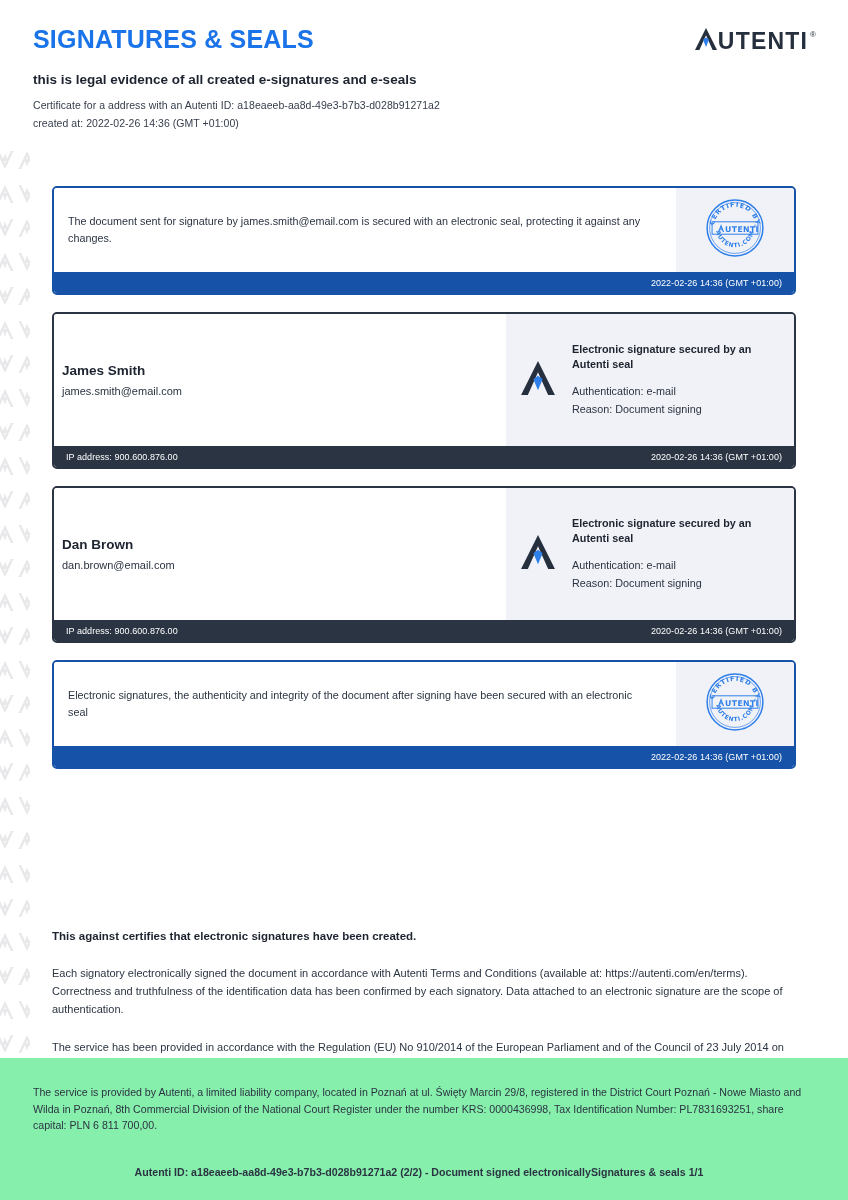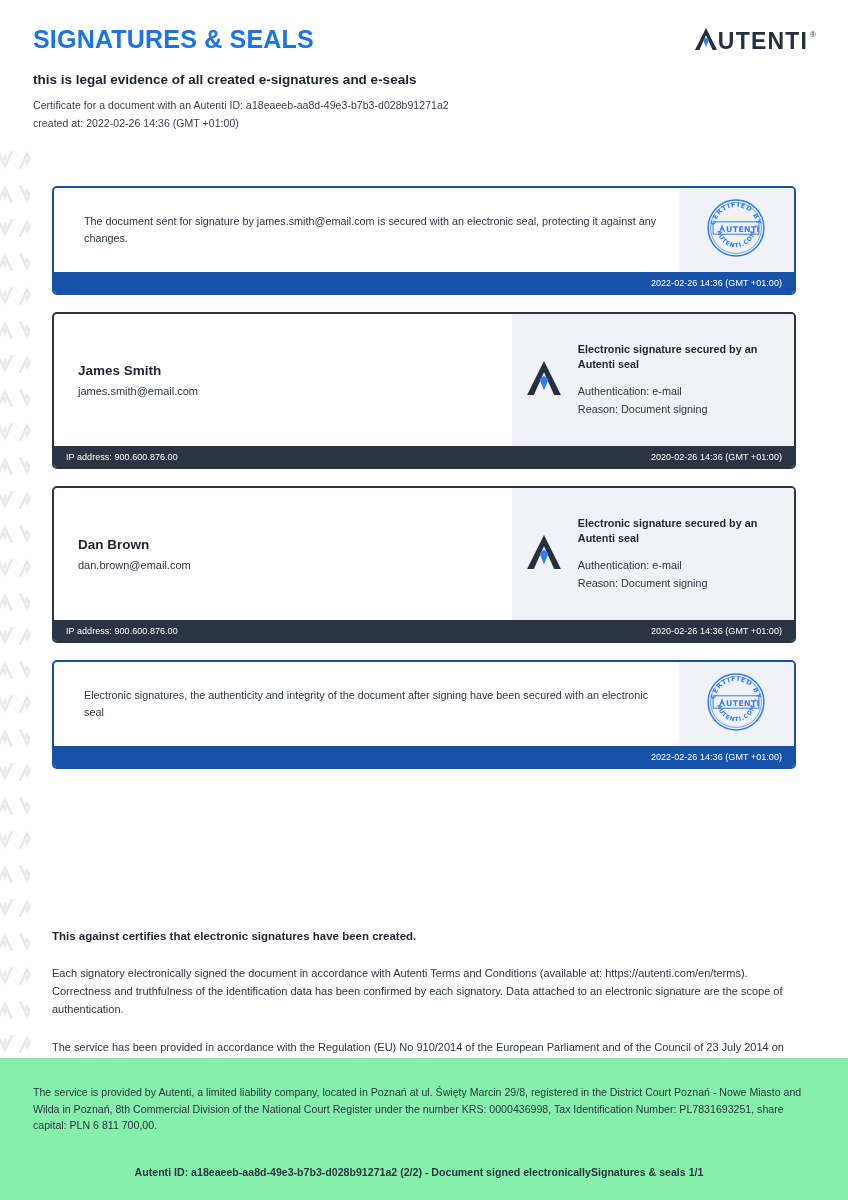--- a/index.html
+++ b/index.html
@@ -133,21 +133,20 @@
   .card-body {
     display: flex;
     width: 100%;
   }
 
   .card-left {
     background: #ffffff;
     display: flex;
     flex-direction: column;
     justify-content: center;
-    margin-left: 16px;
   }
   .card-right {
     background: #f0f2f7;
     display: flex;
     align-items: center;
   }
 
   
   .seal-card .card-left  { width: 622px; padding: 18px 22px 18px 14px; }
   .seal-card .card-right { width: 118px; justify-content: center; }
@@ -1977,21 +1976,21 @@
         <svg width="26" height="26" viewBox="0 0 26 26">
           <path d="M13 2 L24 24 L19.6 24 L13 9.2 L6.4 24 L2 24 Z" fill="#262f3d"></path>
           <path d="M13 11.5 L16 13.8 L13 21 L10 13.8 Z" fill="#2f7fea"></path>
         </svg>
       </span>
       <span class="brand-word">UTENTI</span>
       <span class="brand-reg">®</span>
     </div>
 
     <div class="subtitle">this is legal evidence of all created e-signatures and e-seals</div>
-    <div class="meta-line meta-1">Certificate for a document with an Autenti ID: a18eaeeb-aa8d-49e3-b7b3-d028b91271a2</div>
+    <div class="meta-line meta-1">Certificate for a address with an Autenti ID: a18eaeeb-aa8d-49e3-b7b3-d028b91271a2</div>
     <div class="meta-line meta-2">created at: 2022-02-26 14:36 (GMT +01:00)</div>
   </div>
 
   <div class="cards">
 
     <div class="card seal-card" id="card-seal-top">
       <div class="card-body">
         <div class="card-left">
           <div class="seal-text">The document sent for signature by james.smith@email.com is secured with an electronic seal, protecting it against any changes.</div>
         </div>

